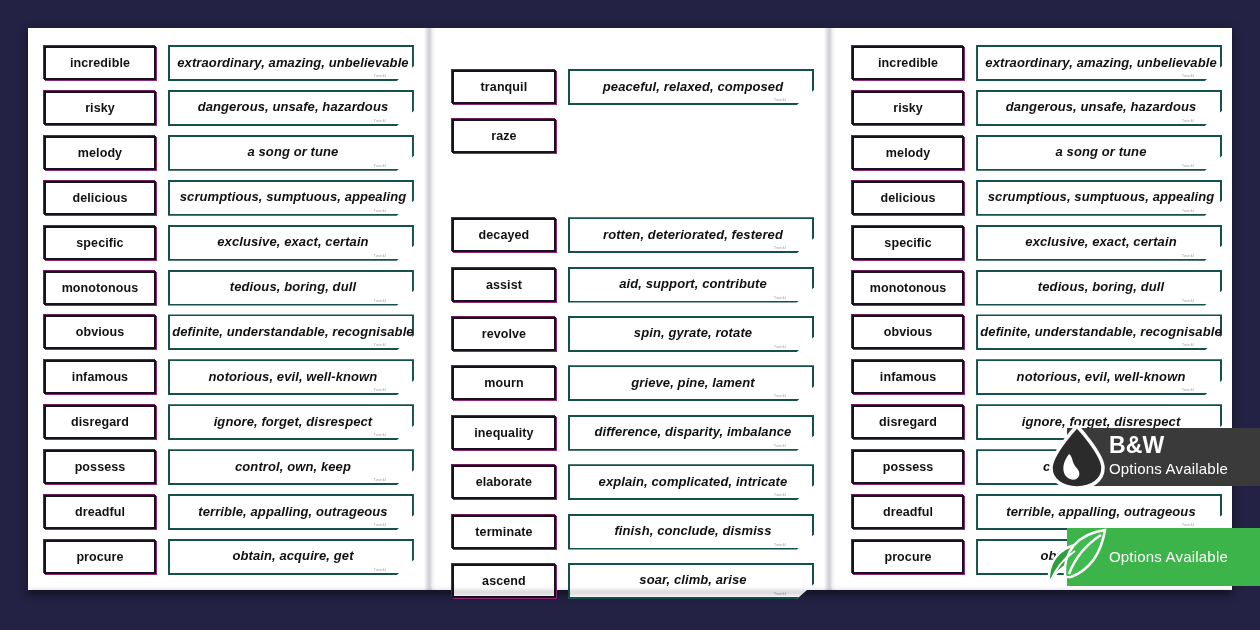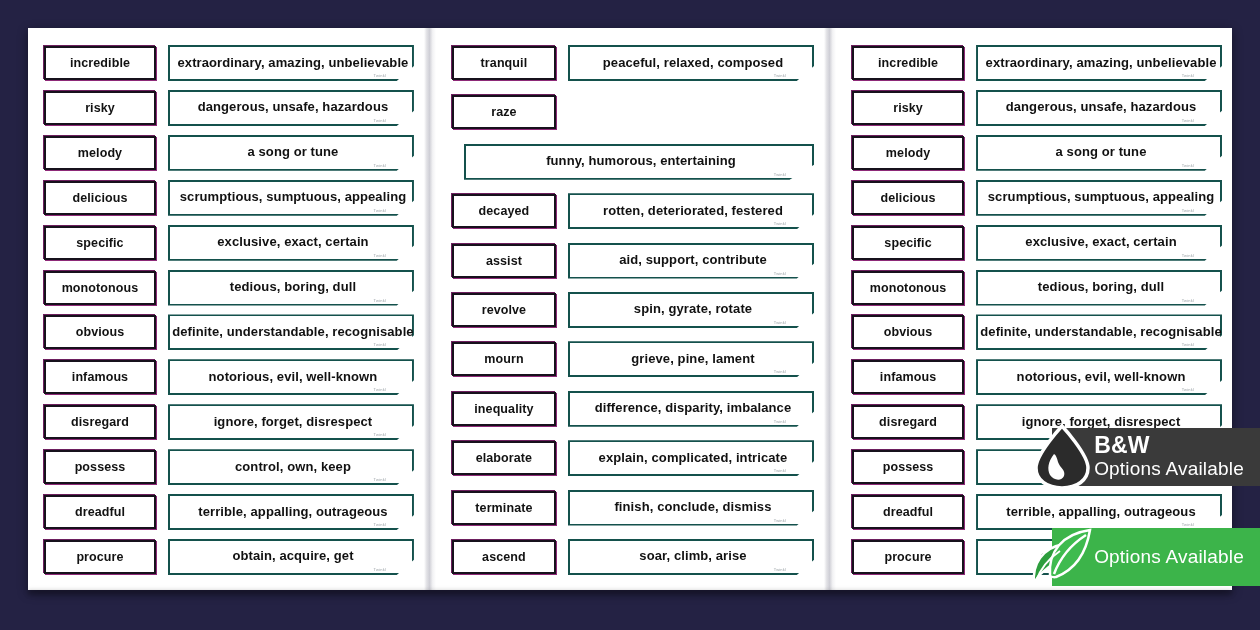--- a/index.html
+++ b/index.html
@@ -37,21 +37,21 @@
   
   .page {
     position: relative;
     height: 100%;
     padding: 16px 10px 14px 16px;
     display: flex;
     flex-direction: column;
     justify-content: space-between;
   }
   .page-1 { width: 404px; }
-  .page-2 { width: 396px; }
+  .page-2 { width: 396px; margin-top: 24px; }
   .page-3 { width: 404px; }
 
   .gutter {
     position: relative;
     width: 12px;
     height: 100%;
     flex: 0 0 12px;
     background: linear-gradient(to right,
         #ffffff 0%,
         #e2e2e6 22%,
@@ -104,21 +104,21 @@
     align-items: center;
     justify-content: center;
     font-size: 13px;
     font-weight: 600;
     color: #111111;
     white-space: nowrap;
     letter-spacing: .1px;
     -webkit-clip-path: polygon(0 0, 100% 0, 100% 58%, 93% 100%, 0 100%);
     clip-path: polygon(0 0, 100% 0, 100% 58%, 93% 100%, 0 100%);
   }
-  .banner .label { padding: 0 6px 2px 10px; }
+  .banner .label { padding: 0 6px 2px 10px; font-style: italic; }
 
   .banner .tag {
     position: absolute;
     right: 26px;
     bottom: 1px;
     font-size: 4px;
     line-height: 5px;
     color: #9aa2a6;
     letter-spacing: .2px;
     font-weight: 400;
@@ -130,32 +130,32 @@
     position: absolute;
     display: flex;
     align-items: center;
     z-index: 40;
   }
 
   .badge-panel {
     display: flex;
     flex-direction: column;
     justify-content: center;
-    padding: 5px 16px 7px 42px;
+    padding: 5px 32px 7px 42px;
     height: 58px;
   }
   .badge-title {
     font-size: 23px;
     font-weight: 700;
     color: #ffffff;
     line-height: 25px;
     letter-spacing: .2px;
   }
   .badge-sub {
-    font-size: 19px;
+    font-size: 15px;
     font-weight: 400;
     color: #ffffff;
     line-height: 21px;
     letter-spacing: .2px;
   }
 
   #badge-bw { right: 0px; top: 428px; }
   #badge-bw .badge-panel { background: #3a3a3a; }
 
   #badge-eco { right: 0px; top: 528px; }
@@ -323,26 +323,20 @@
               <span class="tag">Twinkl</span>
             </div>
           </div>
         </div>
         <div class="row">
           <div class="word-box">raze</div>
           <div class="spacer"></div>
         </div>
         <div class="row">
           <div class="spacer"></div>
-          <div class="banner-wrap">
-            <div class="banner">
-              <span class="label">funny, humorous, entertaining</span>
-              <span class="tag">Twinkl</span>
-            </div>
-          </div>
         </div>
         <div class="row">
           <div class="word-box">decayed</div>
           <div class="spacer"></div>
           <div class="banner-wrap">
             <div class="banner">
               <span class="label">rotten, deteriorated, festered</span>
               <span class="tag">Twinkl</span>
             </div>
           </div>

